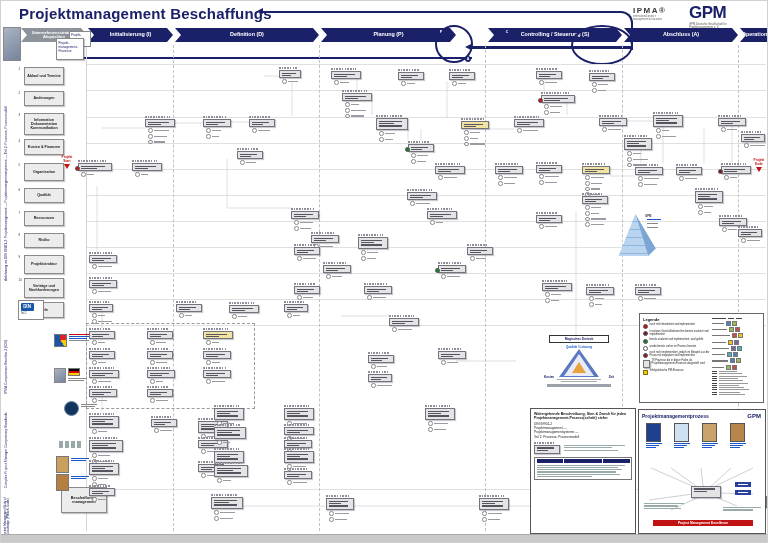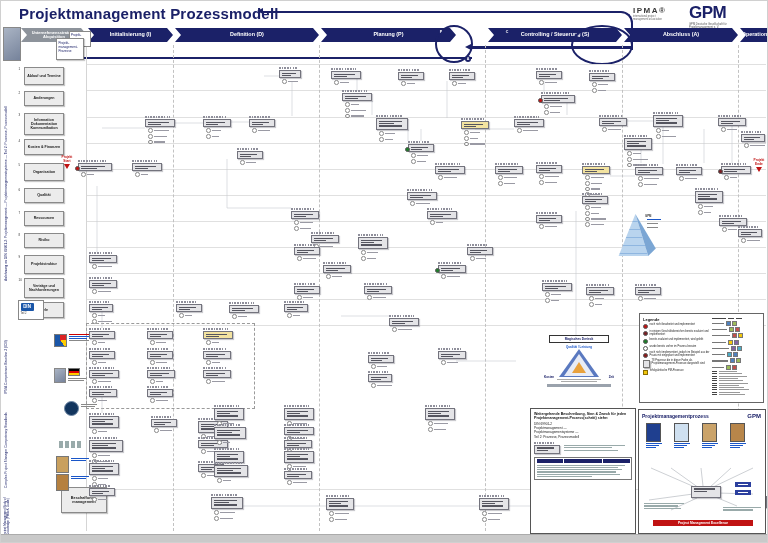--- a/index.html
+++ b/index.html
@@ -110,21 +110,21 @@
   #dinbox .c{font-size:2.6px;color:#333;margin-top:1px}
   .pmicircle{width:15px;height:15px;border-radius:50%;background:#12355e;border:1.5px solid #6d86a4;box-sizing:border-box}
   .photo{background:linear-gradient(145deg,#aab4c4,#76839b);border:.5px solid #888}
   svg.wires{position:absolute;left:0;top:0;pointer-events:none}
 </style>
 </head>
 <body>
 
 <div id="poster">
 
-  <div class="abs" id="page-title">Projektmanagement Prozessmodell</div>
+  <div class="abs" id="page-title">Projektmanagement Beschaffungs</div>
   <div class="abs" id="ipma">
     <div class="n">IPMA®</div>
     <div class="c">international project management association</div>
   </div>
   <div class="abs" id="gpm">
     <div class="n">GPM</div>
     <div class="c">GPM Deutsche Gesellschaft für Projektmanagement e. V.</div>
   </div>
 
   <div class="abs photo" style="left:2px;top:26px;width:16px;height:32px"></div>

